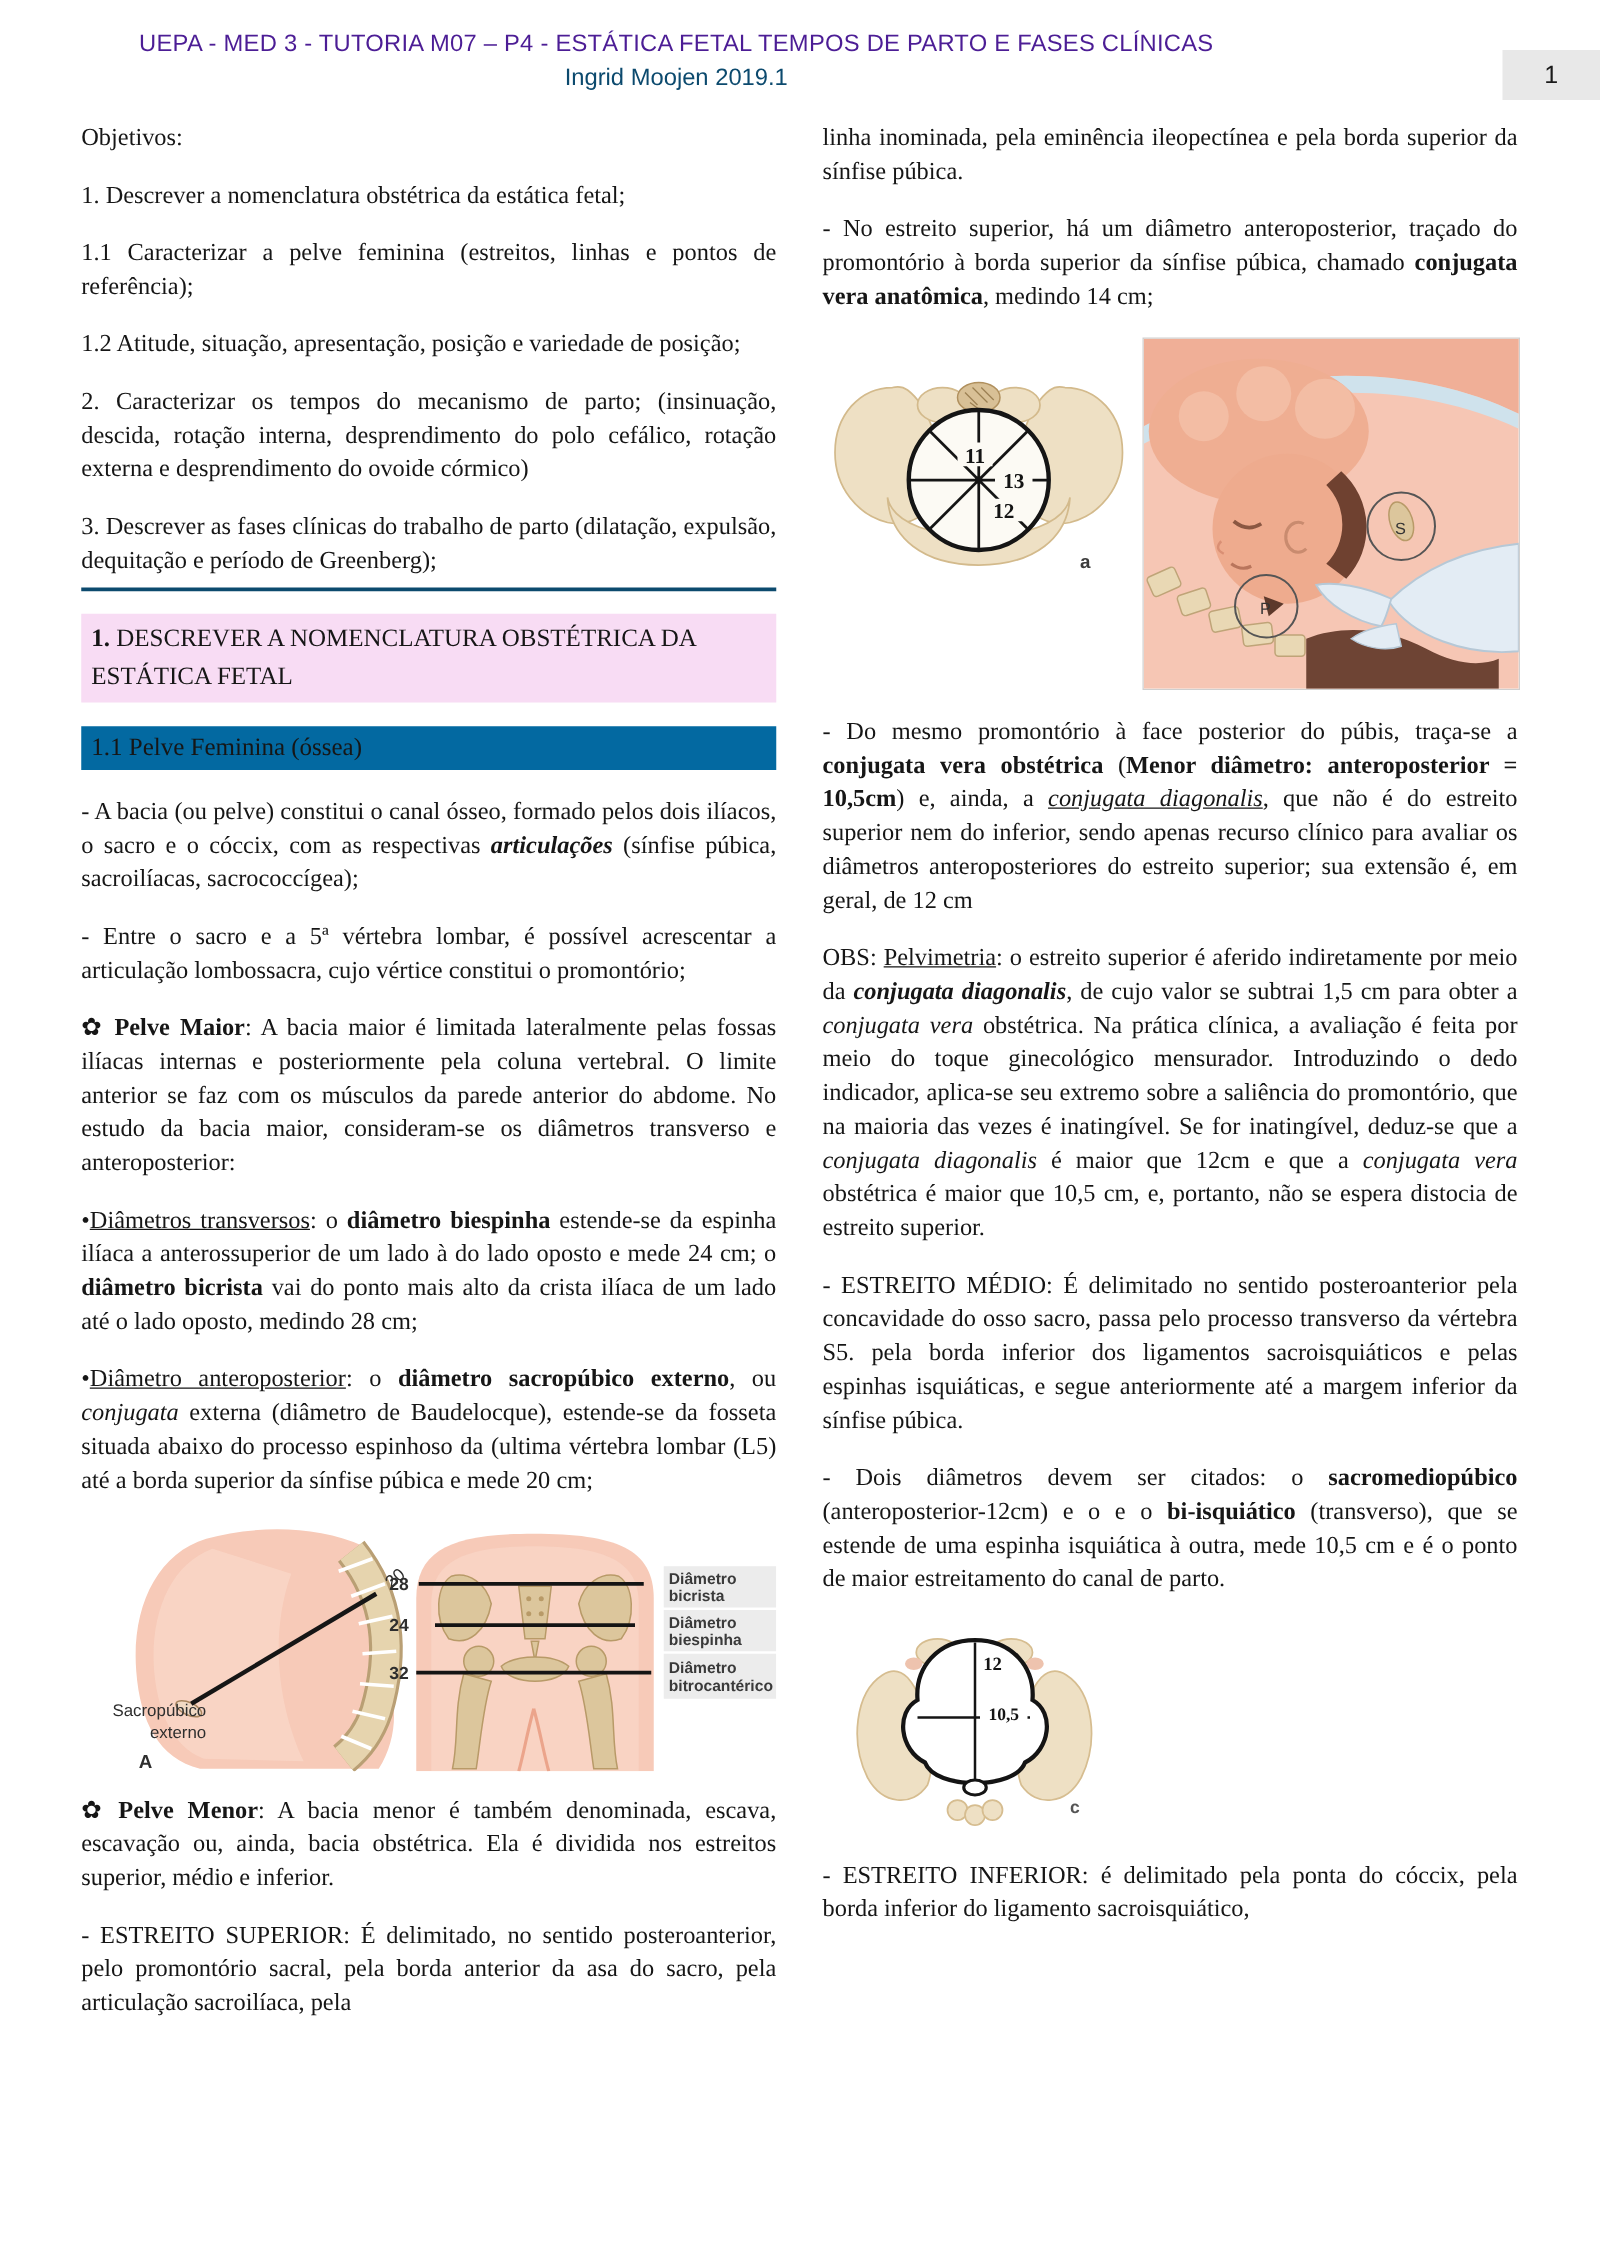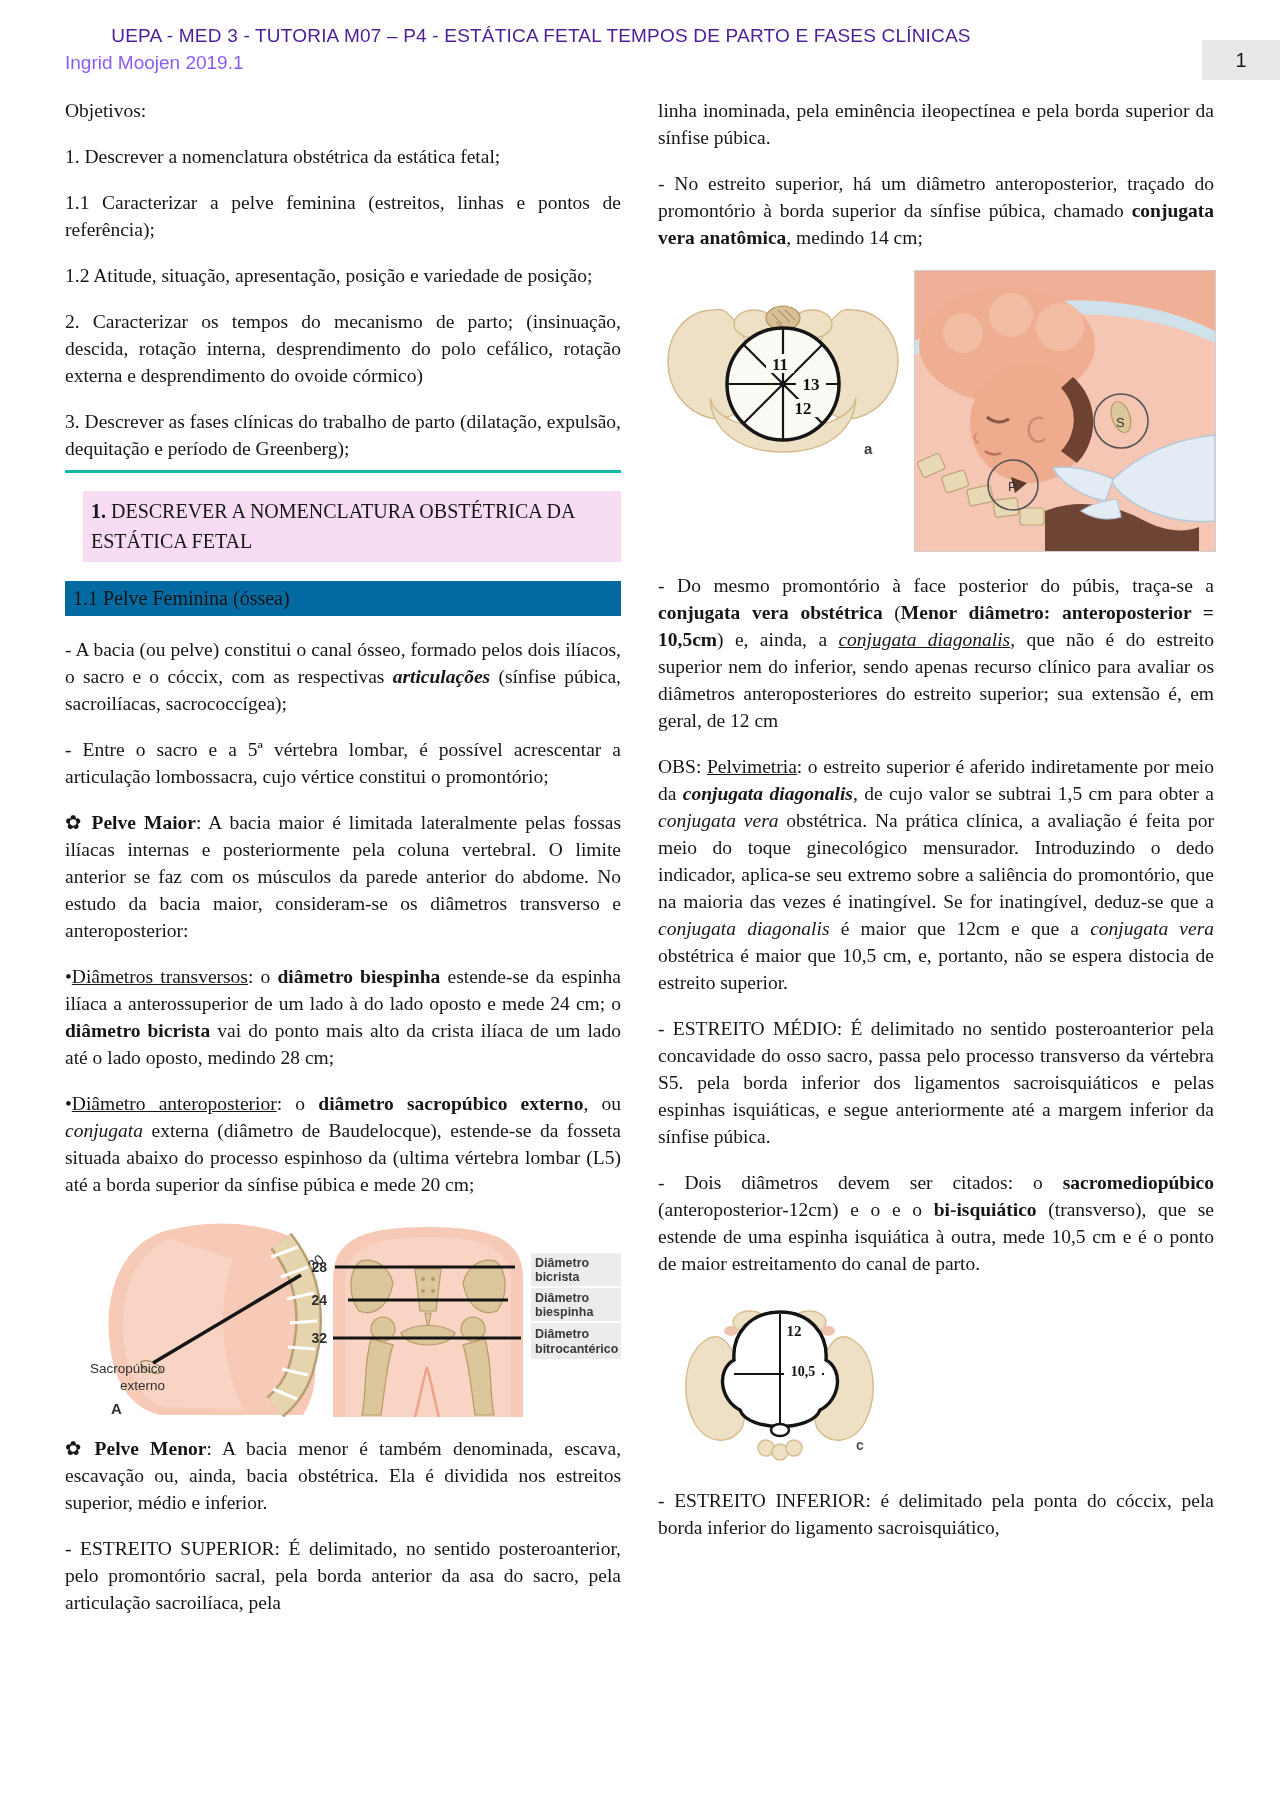--- a/index.html
+++ b/index.html
@@ -8,35 +8,35 @@
     font-family:"Liberation Serif", serif;color:#161616;overflow:hidden;
   }
   
   .doc-header{position:absolute;top:24px;left:65px;width:952px;}
   .doc-title{
     font-family:"Liberation Sans", sans-serif;font-size:19px;line-height:24px;
     color:#4c1d95;text-align:center;letter-spacing:.2px;
   }
   .doc-author{
     font-family:"Liberation Sans", sans-serif;font-size:19px;line-height:24px;
-    color:#8b5cf6;text-align:left;margin-top:3px;
+    color:#0c4a6e;text-align:center;margin-top:3px;
   }
   .page-num-box{
     position:absolute;top:40px;right:0;width:78px;height:40px;background:#e8e8e8;
     display:flex;align-items:center;justify-content:center;
     font-family:"Liberation Sans", sans-serif;font-size:20px;color:#1a1a1a;
   }
   
   .columns{position:absolute;top:95px;left:65px;width:1150px;display:flex;gap:37px;}
   .col{width:556px;}
   .col p{font-size:19.5px;line-height:27px;text-align:justify;margin:2px 0 19px 0;}
-  .sep-after{border-bottom:3px solid #14b8a6;padding-bottom:8px;margin-bottom:18px !important;}
+  .sep-after{border-bottom:3px solid #0c4a6e;padding-bottom:8px;margin-bottom:18px !important;}
   .h1-block{
     background:#f8dcf4;font-size:20px;line-height:30px;padding:5px 8px 6px 8px;
-    margin:0 0 19px 18px;text-align:left;
+    margin:0 0 19px 0;text-align:left;
   }
   .h2-block{
     background:#0369a1;font-size:20px;line-height:28px;padding:3px 8px 4px 8px;
     margin:0 0 20px 0;text-align:left;
   }
   .flower{margin-right:7px;}
   .fig{display:block;}
   .figA-wrap{margin:2px 0 18px 0;}
   .figRow{display:flex;gap:6px;align-items:flex-start;margin:2px 0 20px 0;}
   .figB-wrap{margin-top:10px;}

